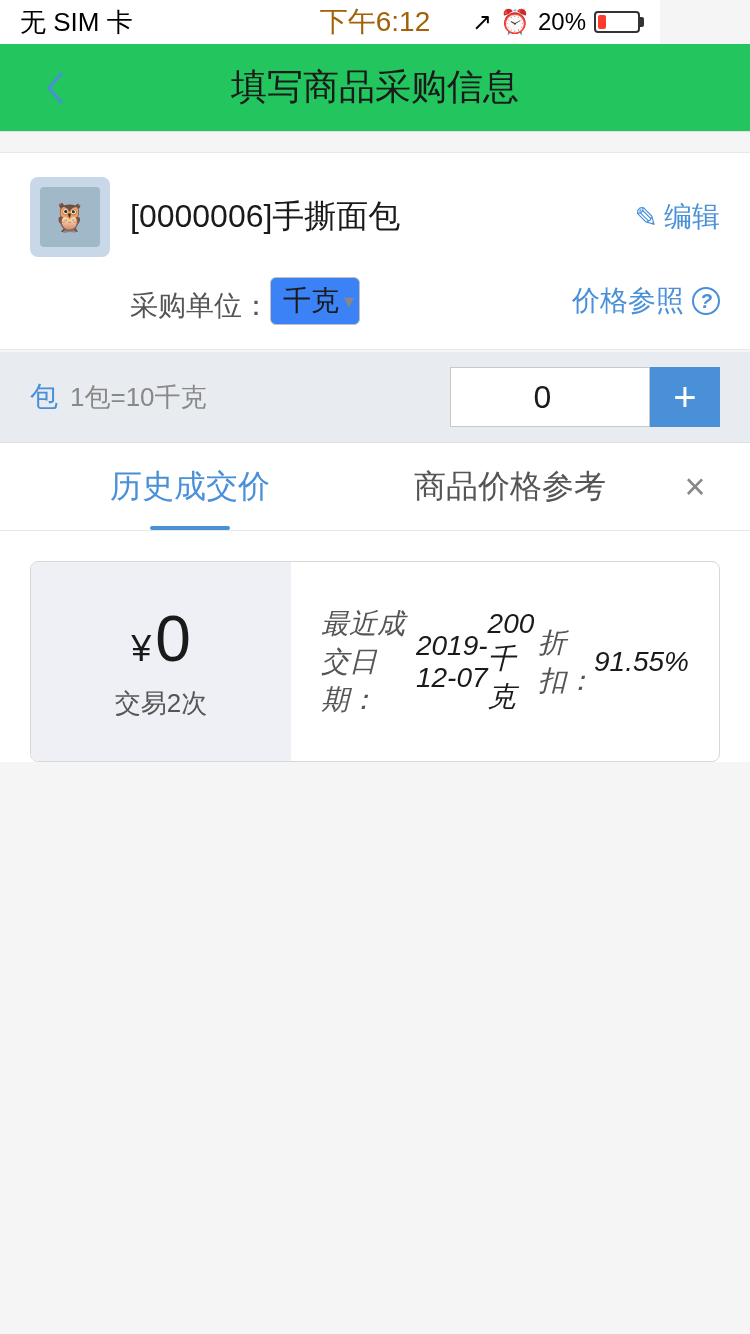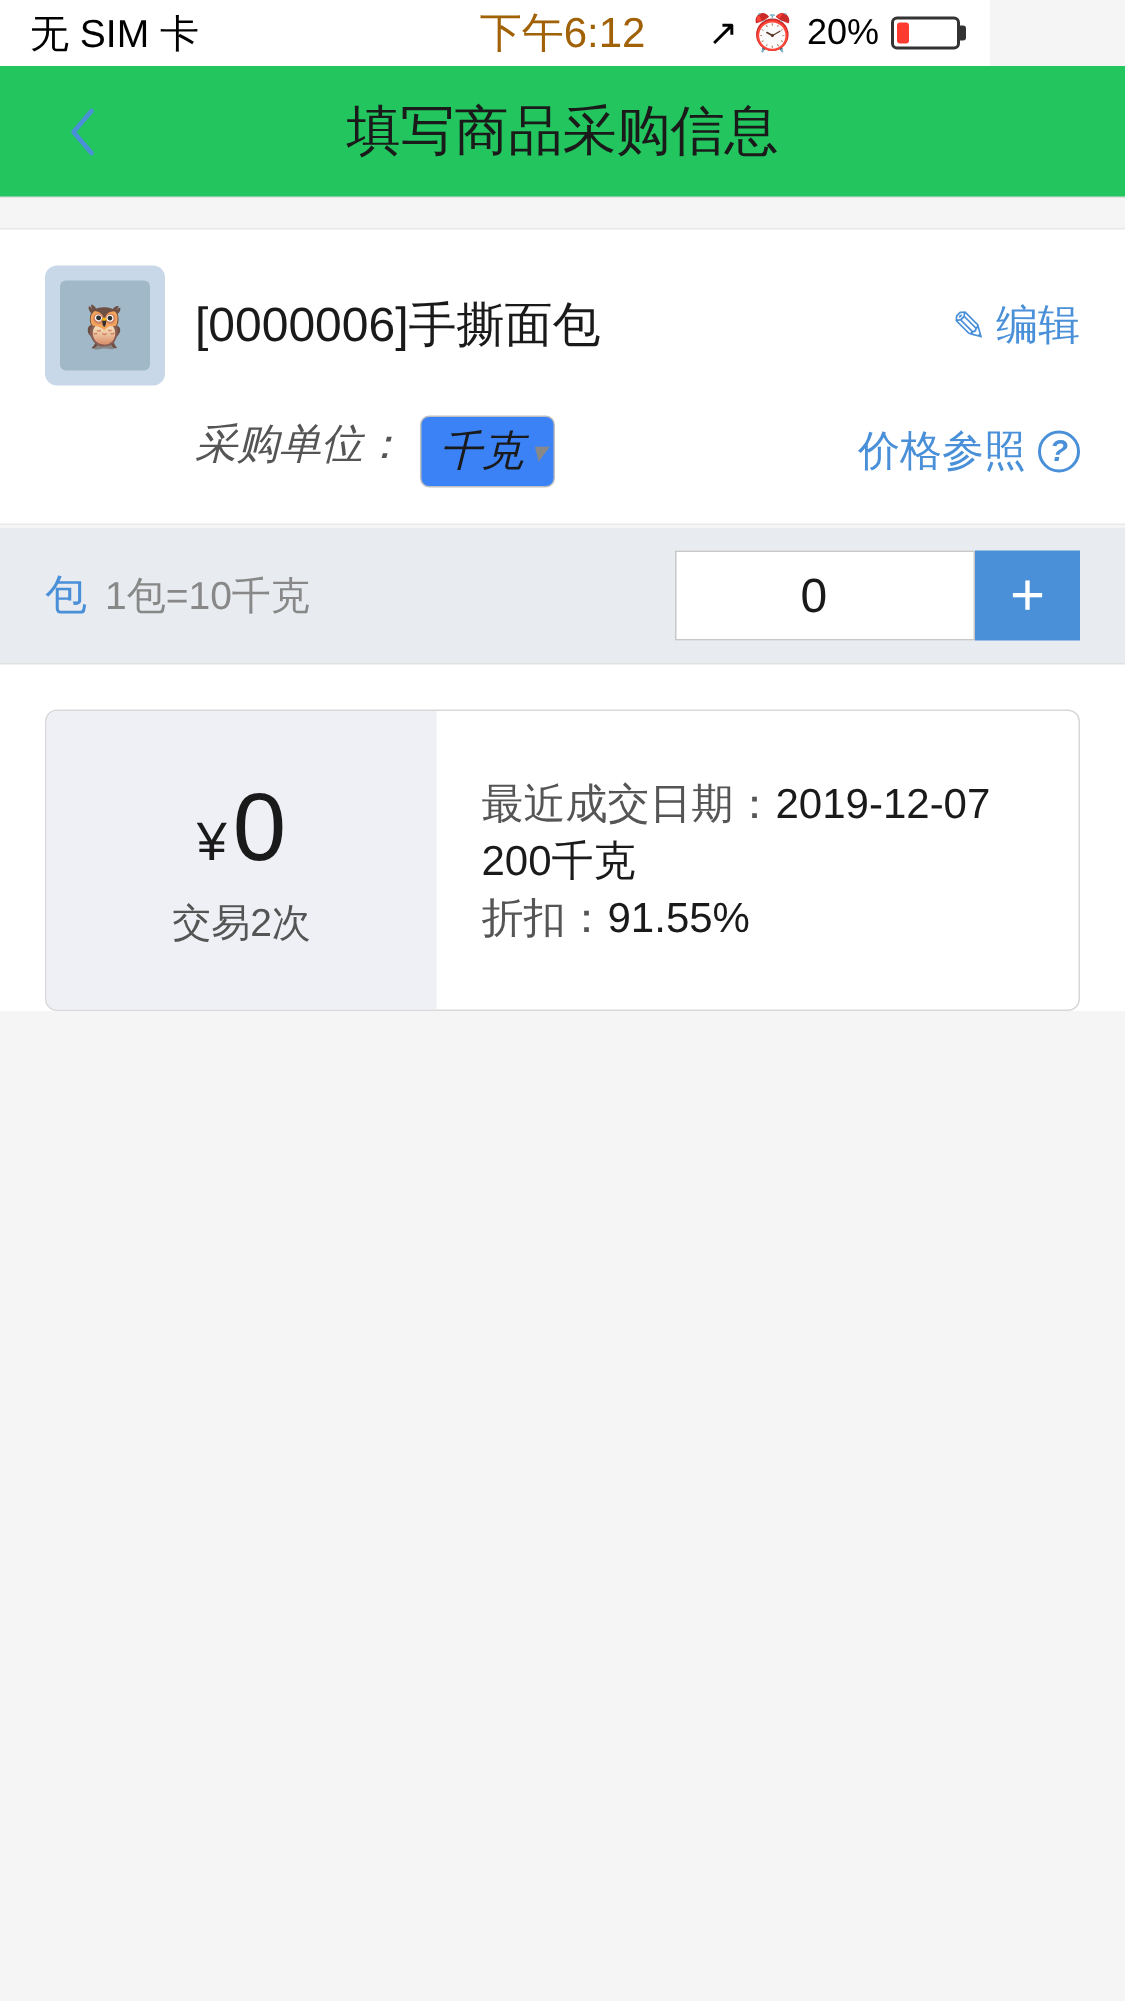--- a/index.html
+++ b/index.html
@@ -366,23 +366,24 @@
     }
     .trade-count {
       font-size: 26px;
       color: #555;
       margin-top: 10px;
     }
     .data-card-right {
       flex: 1;
       padding: 36px 30px;
       display: flex;
-      flex-direction: column;
+      flex-direction: row;
       gap: 0;
       justify-content: center;
+      font-style: italic;
     }
     .data-row {
       font-size: 28px;
       color: #1a1a1a;
       display: flex;
       align-items: center;
     }
     .data-row .label {
       color: #555;
     }
@@ -442,21 +443,21 @@
           </div>
         </div>
         <span class="product-name">[0000006]手撕面包</span>
       </div>
       <div class="edit-btn">
         <span>✎</span>
         <span>编辑</span>
       </div>
     </div>
     <div class="purchase-unit-row">
-      <div style="display:flex;align-items:flex-start;gap:10px;font-style:italic;">
+      <div style="display:flex;align-items:flex-end;">
         <span class="unit-label">采购单位：</span>
         <div class="unit-select-wrapper">
           <div class="unit-select">
             <span>千克</span>
           </div>
         </div>
       </div>
       <div class="price-reference">
         <span>价格参照</span>
         <div class="price-ref-icon">?</div>
@@ -471,20 +472,32 @@
     </div>
     <div class="quantity-input-group">
       <input class="quantity-input" type="number" value="0" style="">
       <button class="quantity-plus">
         <span>+</span>
       </button>
     </div>
   </div>
 
   <div class="tabs-container">
+    <div class="tabs-header">
+      <div class="tab-item active">
+        <span>历史成交价</span>
+        <div class="tab-underline"></div>
+      </div>
+      <div class="tab-item inactive">
+        <span>商品价格参考</span>
+      </div>
+      <div class="tab-close">
+        <span>×</span>
+      </div>
+    </div>
 
     <div class="data-card">
       <div class="data-card-left">
         <div class="price-display">
           <span class="price-currency">¥</span>
           <span class="price-amount">0</span>
         </div>
         <div class="trade-count">交易2次</div>
       </div>
       <div class="data-card-right">

